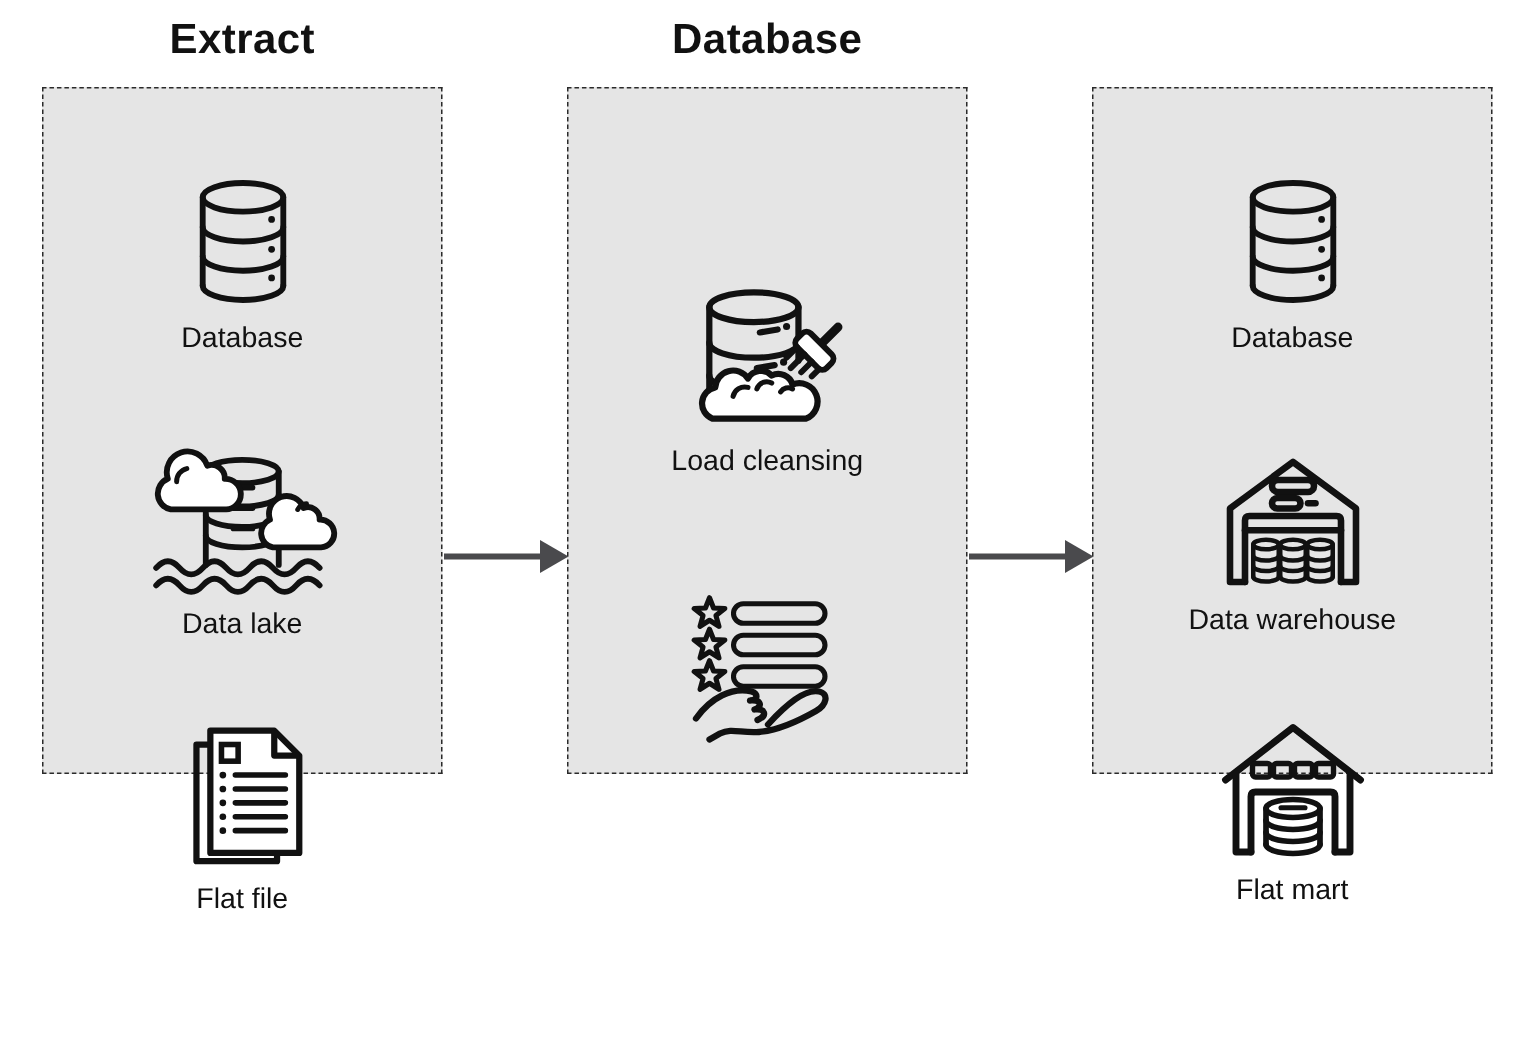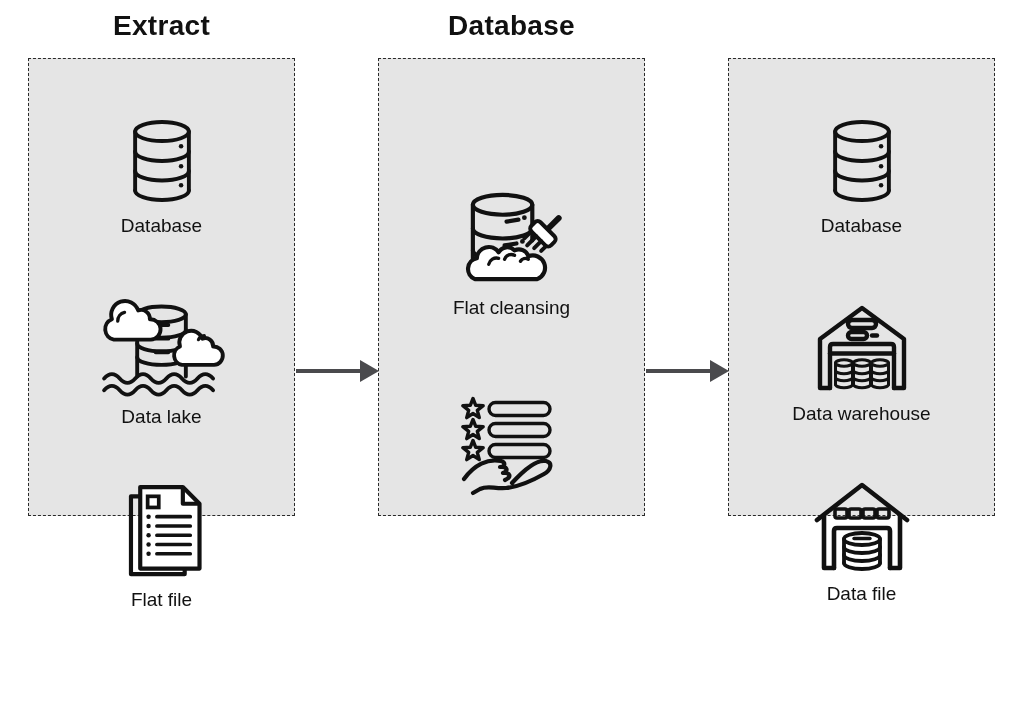--- a/index.html
+++ b/index.html
@@ -129,21 +129,21 @@
           <rect x="68" y="40" width="28" height="13" rx="4" fill="#fff" stroke="#111" stroke-width="4"></rect>
           <path d="M72,53 V63 M79,53 V66 M86,53 V63 M93,53 V60" fill="none" stroke="#111" stroke-width="4" stroke-linecap="round"></path>
         </g>
         <path d="M20,95 a11,11 0 0 1 2,-21 a12,12 0 0 1 22,-6 a10,10 0 0 1 16,-2 a10,10 0 0 1 14,6 a9,9 0 0 1 9,23 z" fill="#fff" stroke="#111" stroke-width="4.2" stroke-linejoin="round"></path>
         <g fill="none" stroke="#111" stroke-width="3.4" stroke-linecap="round">
           <path d="M34,80 a8,8 0 0 1 10,-6"></path>
           <path d="M50,75 a7,7 0 0 1 10,-4"></path>
           <path d="M66,77 a6,6 0 0 1 8,-2"></path>
         </g>
       </svg>
-      <div class="label">Flat cleansing</div>
+      <div class="label">Load cleansing</div>
     </div>
 
     <div class="item tr-i2">
       <svg class="icon" width="112" height="110" viewBox="0 0 112 110">
         <defs>
           <path id="fe-star" d="M0,-10.5 L2.7,-3.7 L10.2,-3.3 L4.3,1.4 L6.3,8.6 L0,4.5 L-6.3,8.6 L-4.3,1.4 L-10.2,-3.3 L-2.7,-3.7 Z"></path>
         </defs>
         <g fill="none" stroke="#111" stroke-width="3.4" stroke-linejoin="round">
           <use href="#fe-star" transform="translate(17 14)"></use>
           <use href="#fe-star" transform="translate(17 35)"></use>
@@ -226,21 +226,21 @@
         </g>
         <g fill="none" stroke="#111" stroke-width="3.8" stroke-linecap="round">
           <ellipse cx="55" cy="64" rx="18" ry="6"></ellipse>
           <path d="M47,63.5 H63" stroke-width="3.4"></path>
           <path d="M37,64 V88 M73,64 V88"></path>
           <path d="M37,72 A18,6 0 0 0 73,72"></path>
           <path d="M37,80 A18,6 0 0 0 73,80"></path>
           <path d="M37,88 A18,6 0 0 0 73,88"></path>
         </g>
       </svg>
-      <div class="label">Data file</div>
+      <div class="label">Flat mart</div>
     </div>
   </div>
 
   <div class="arrow a1">
     <div class="shaft"></div>
     <div class="head"></div>
   </div>
   <div class="arrow a2">
     <div class="shaft"></div>
     <div class="head"></div>

